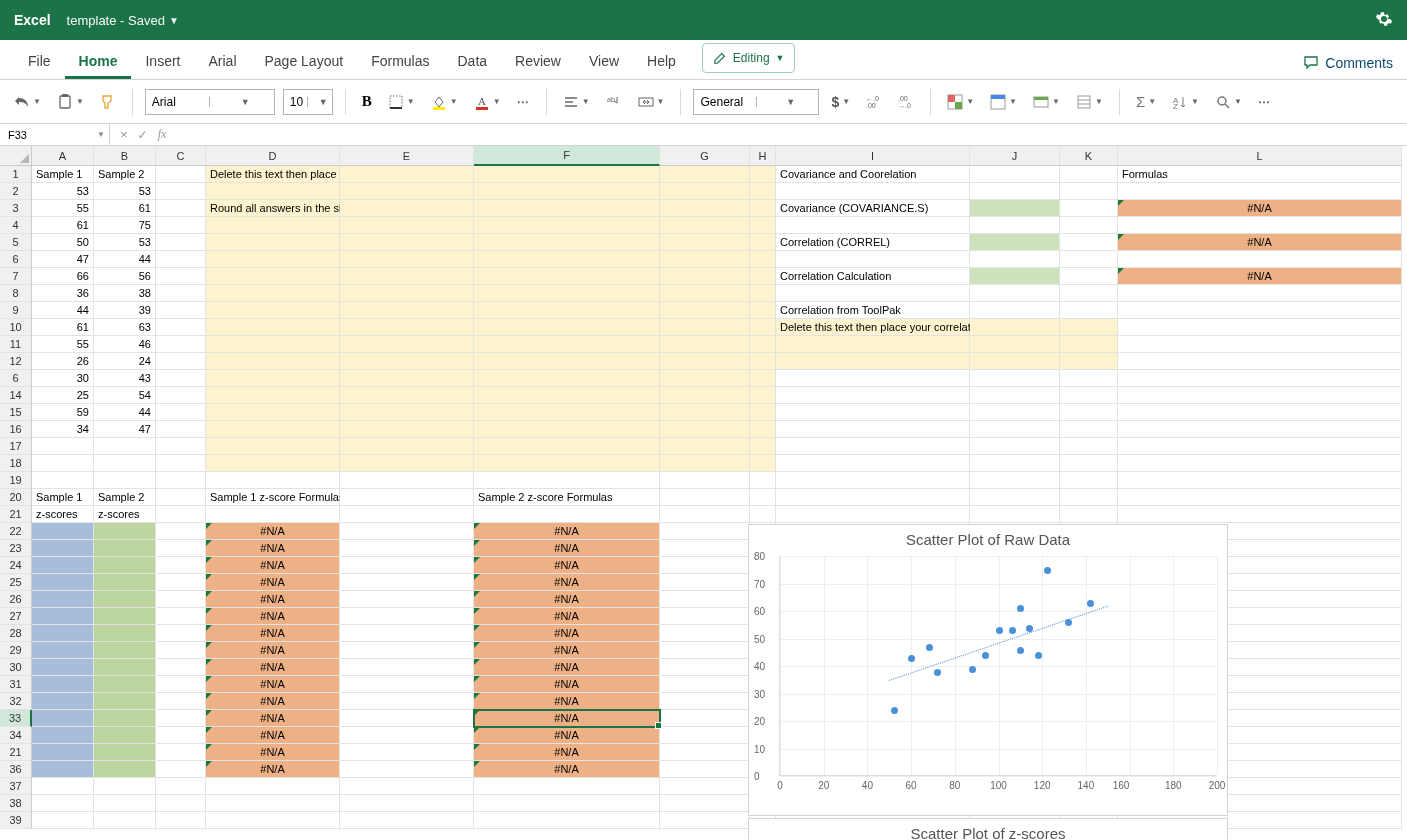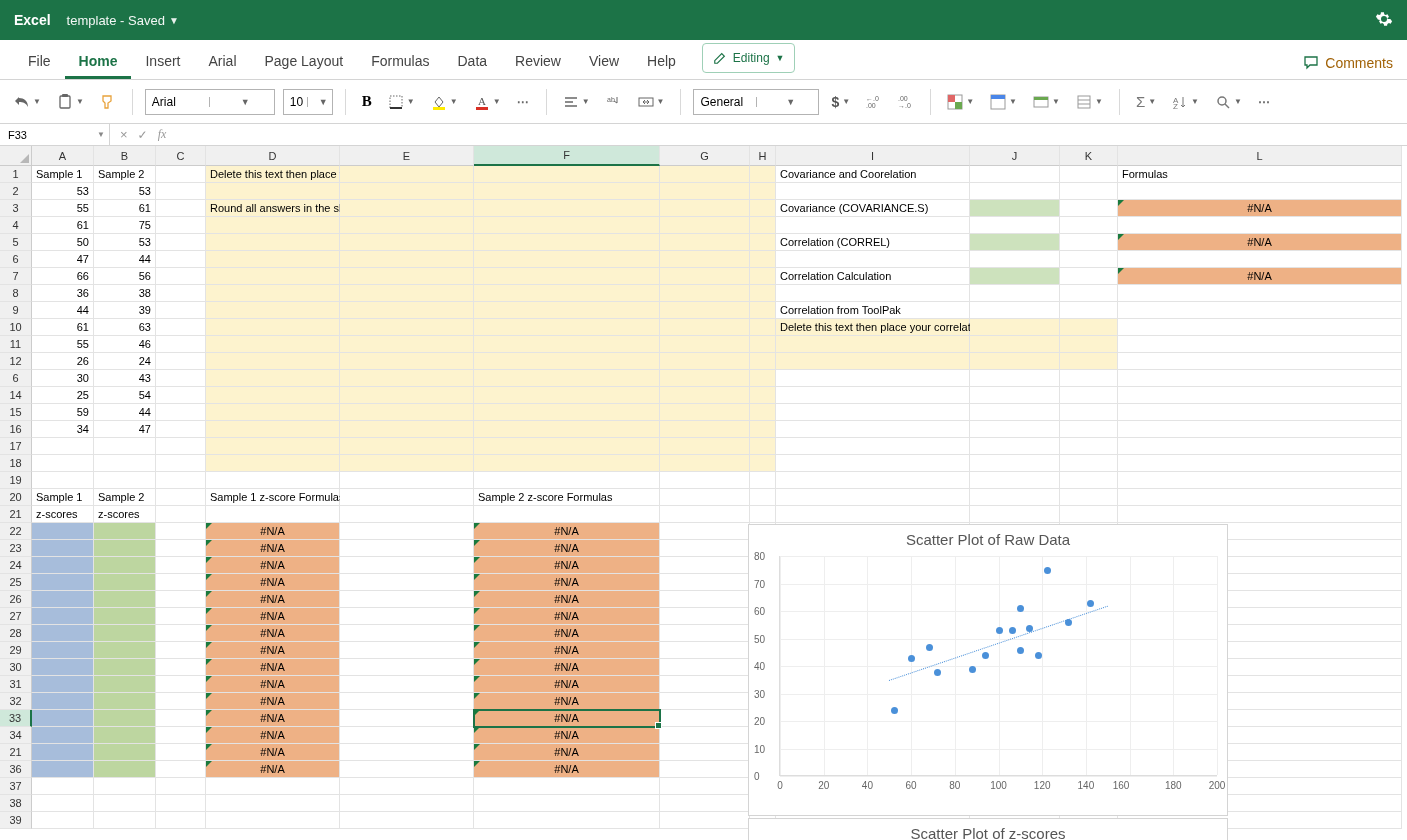--- a/index.html
+++ b/index.html
@@ -14,21 +14,21 @@
 .search svg { width: 14px; height: 14px; margin-right: 8px; }
 .gear { margin-left: auto; }
 .gear svg { width: 18px; height: 18px; fill: #fff; }
 
 
 .tabs { height: 40px; background: #fff; display: flex; align-items: flex-end; padding: 0 14px; border-bottom: 1px solid #d4d4d4; }
 .tabs .tab { padding: 8px 14px 10px; font-size: 14px; color: #444; cursor: pointer; }
 .tabs .tab.active { font-weight: 600; color: #1c7347; border-bottom: 3px solid #1c7347; padding-bottom: 7px; }
 .tabs .editing { margin-left: 12px; border: 1px solid #9fd0b7; border-radius: 4px; padding: 5px 10px; display: flex; align-items: center; gap: 6px; color: #1c7347; height: 30px; margin-bottom: 6px; }
 .tabs .editing svg { width: 14px; height: 14px; }
-.tabs .right { margin-left: auto; display: flex; align-items: center; gap: 6px; color: #a16207; font-size: 14px; padding-bottom: 8px; }
+.tabs .right { margin-left: auto; display: flex; align-items: center; gap: 6px; color: #0c4a6e; font-size: 14px; padding-bottom: 8px; }
 .tabs .right svg { width: 16px; height: 16px; }
 
 
 .ribbon { height: 44px; background: #fff; border-bottom: 1px solid #d4d4d4; display: flex; align-items: center; padding: 0 10px; gap: 8px; }
 .rbtn { height: 28px; display: inline-flex; align-items: center; justify-content: center; padding: 0 4px; cursor: pointer; border-radius: 3px; }
 .rbtn .dd { font-size: 8px; margin-left: 3px; color: #666; }
 .sep { width: 1px; height: 26px; background: #d9d9d9; margin: 0 4px; }
 .fontbox, .sizebox { height: 26px; border: 1px solid #b3b3b3; background: #fff; display: flex; align-items: center; }
 .fontbox { width: 130px; }
 .fontbox span, .sizebox span { padding-left: 6px; flex: 1; text-align: left; }

